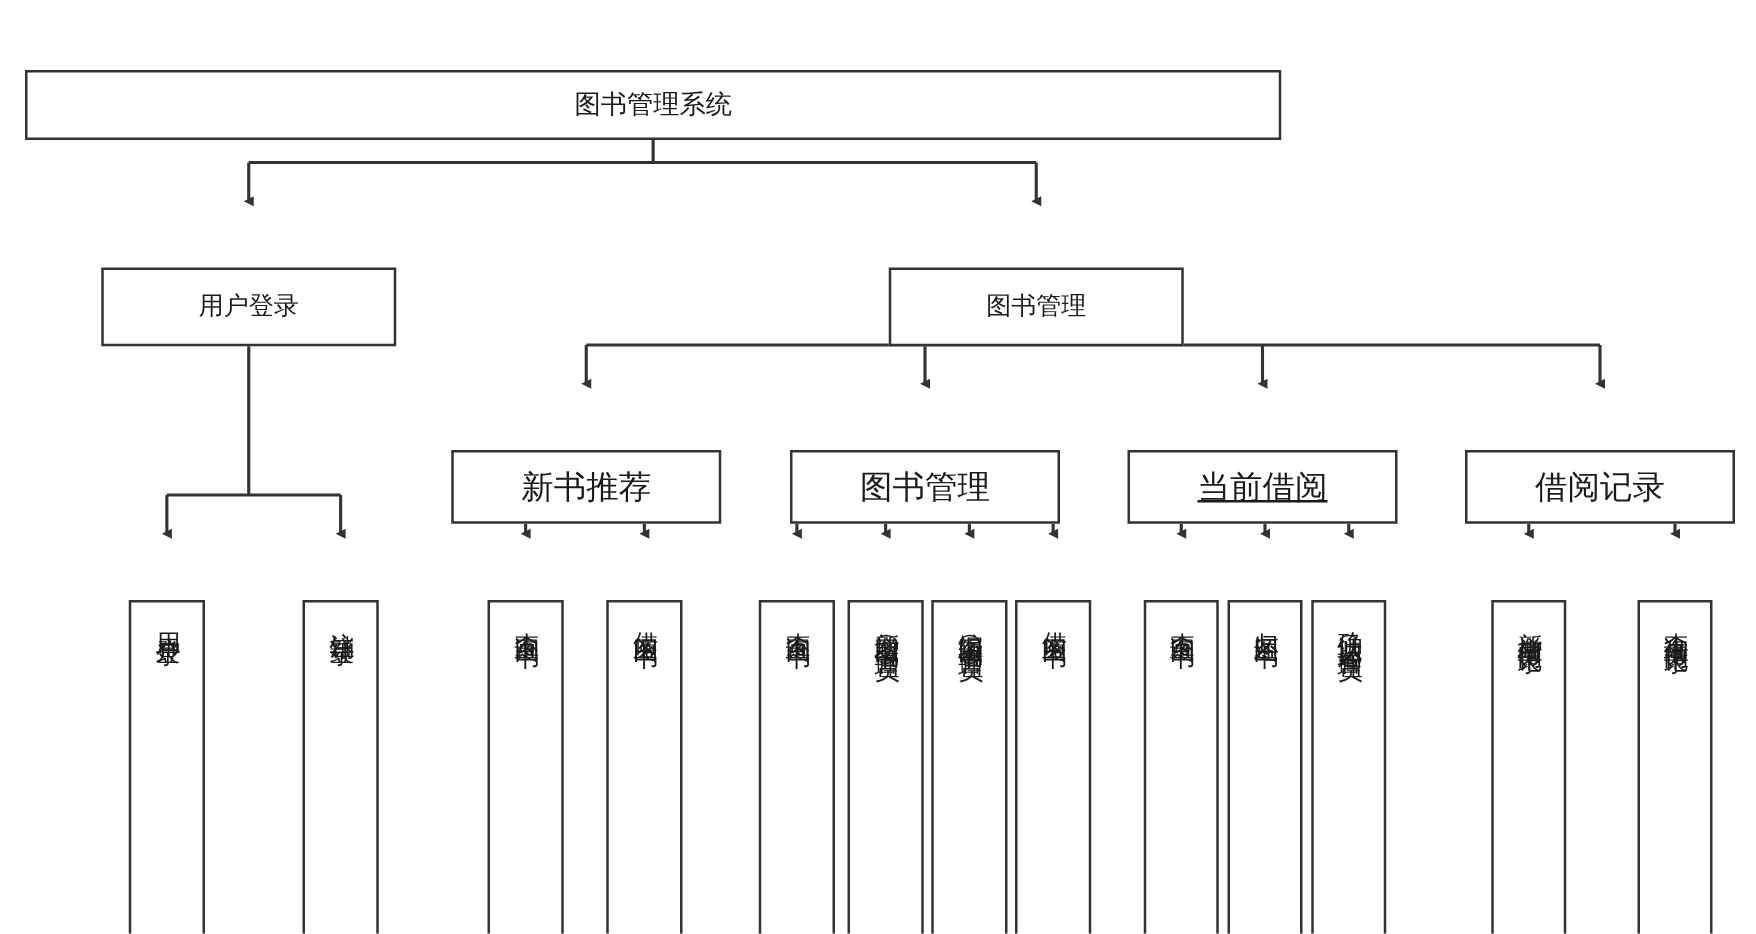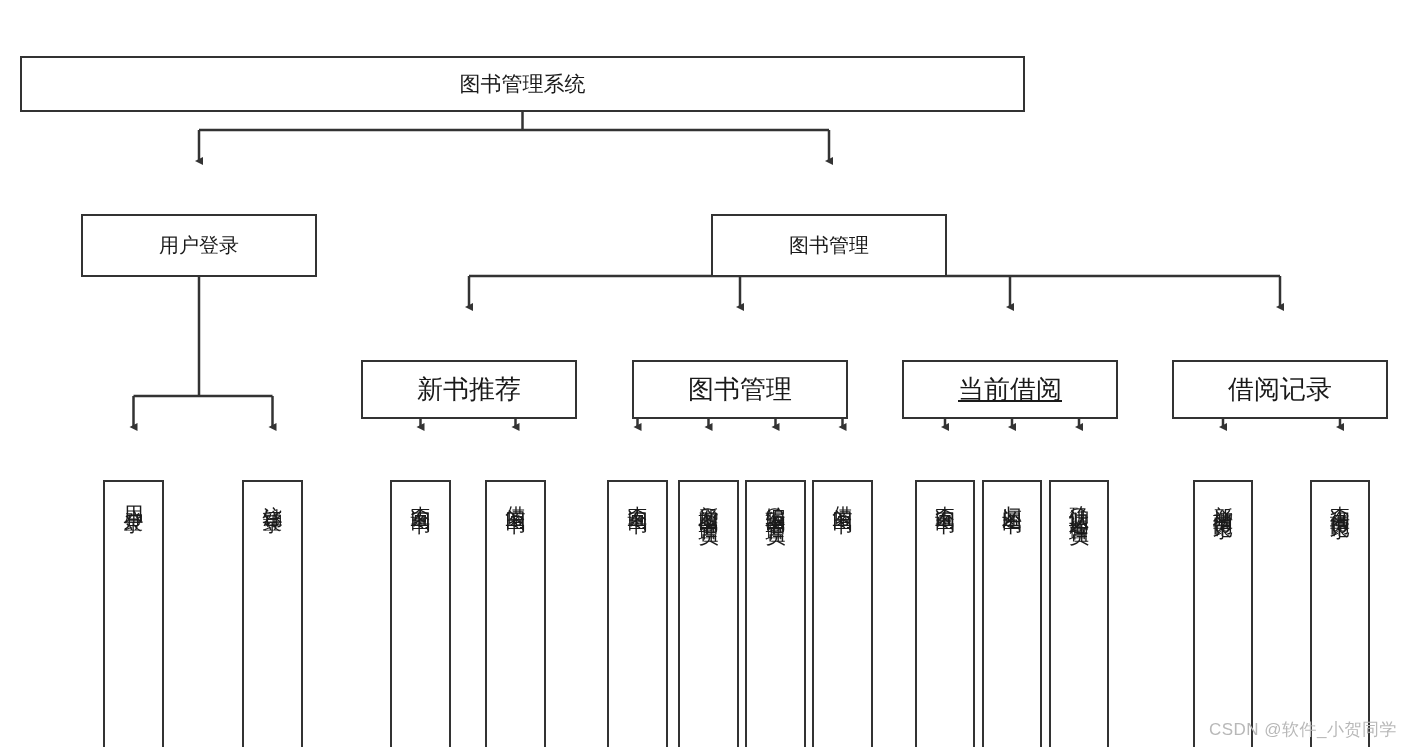--- a/index.html
+++ b/index.html
@@ -175,14 +175,13 @@
         <span class="leaf-text">确认归还（管理员）</span>
       </div>
       <div class="node leaf" style="left: 1193px; top: 436px; width: 60px; height: 298px;">
         <span class="leaf-text">新增借阅记录</span>
       </div>
       <div class="node leaf" style="left: 1310px; top: 436px; width: 60px; height: 298px;">
         <span class="leaf-text">查询借阅记录</span>
       </div>
     </div>
 
-  <div class="watermark">CSDN @软件_小贺同学</div>
 </div>
 
 </body></html>

